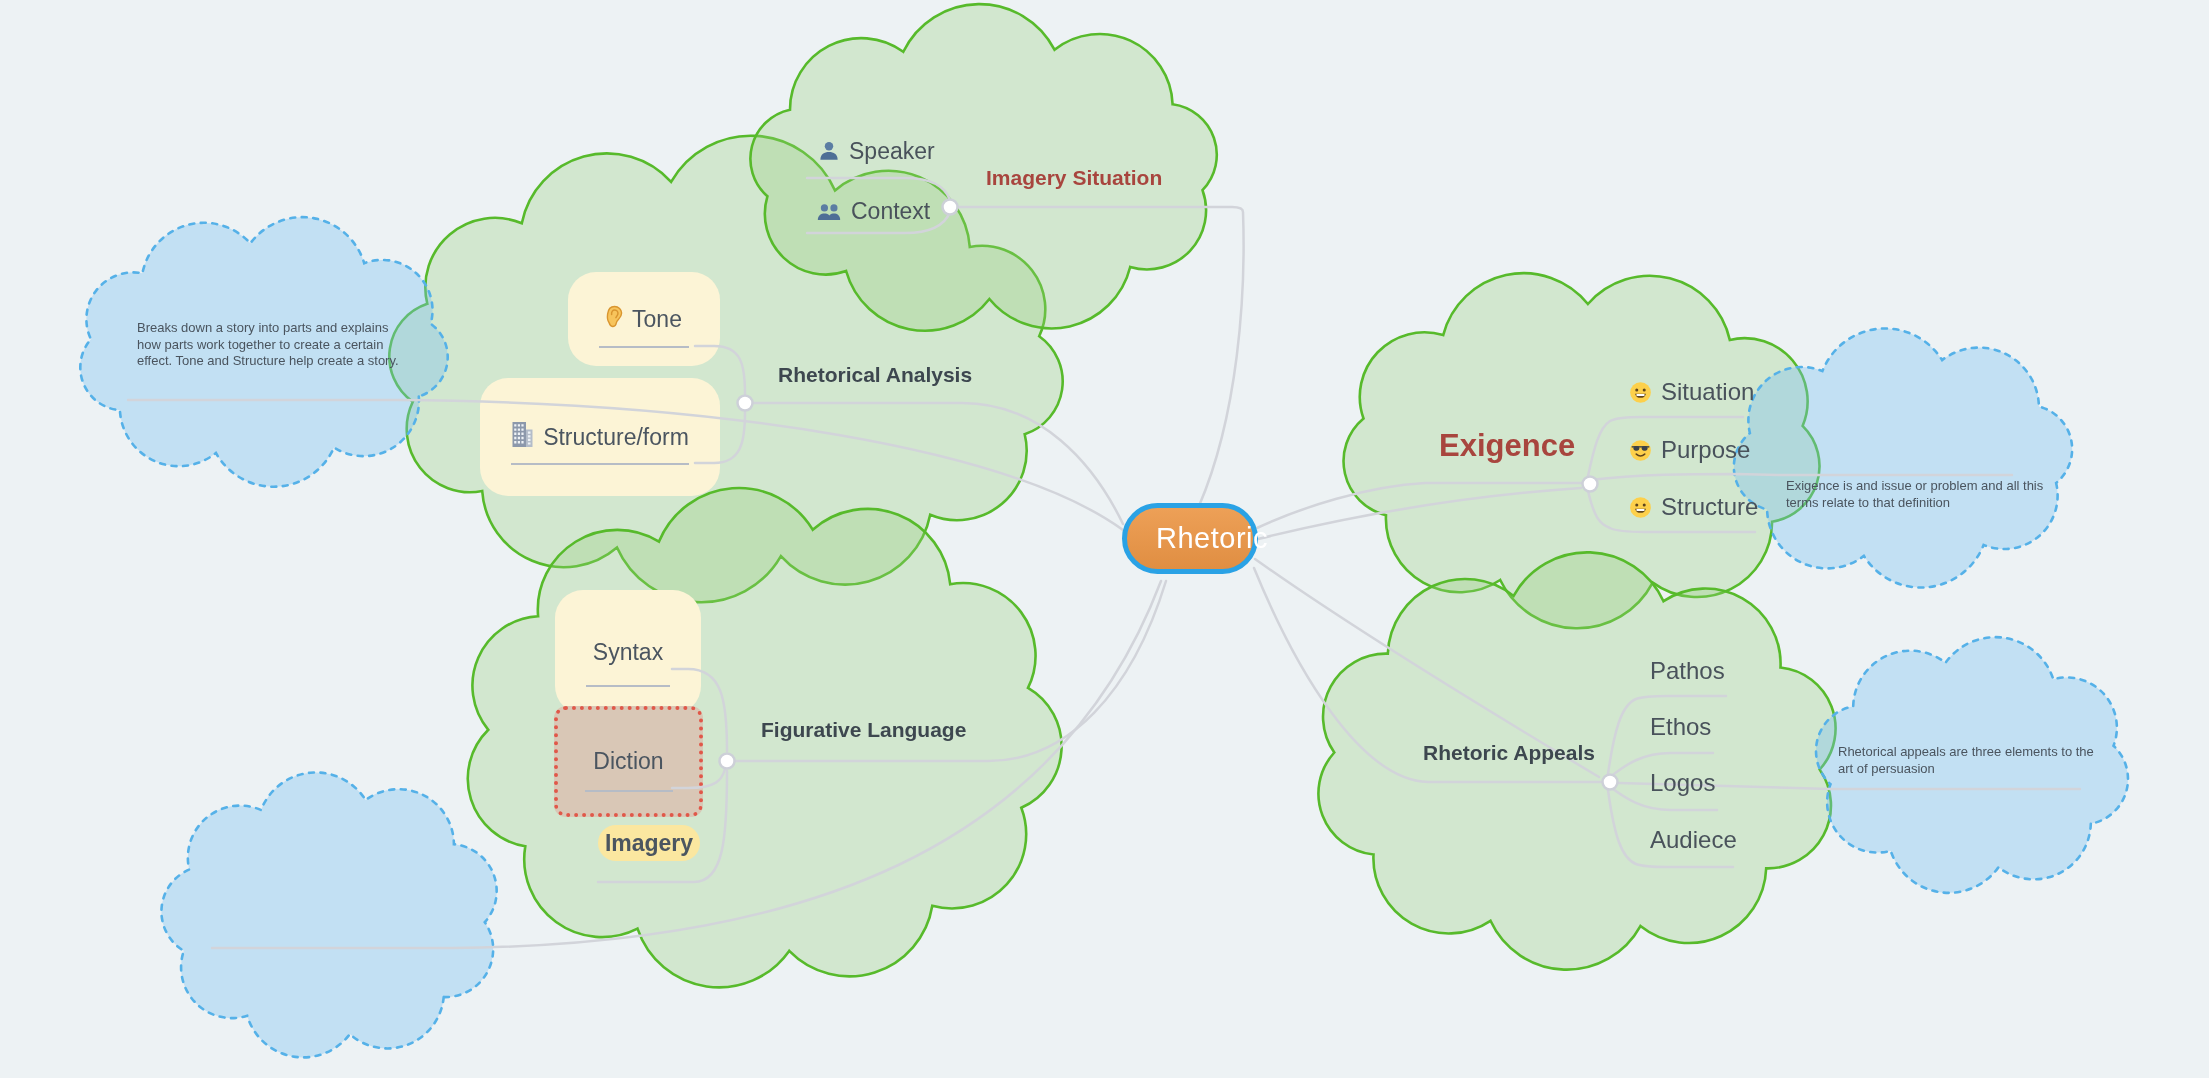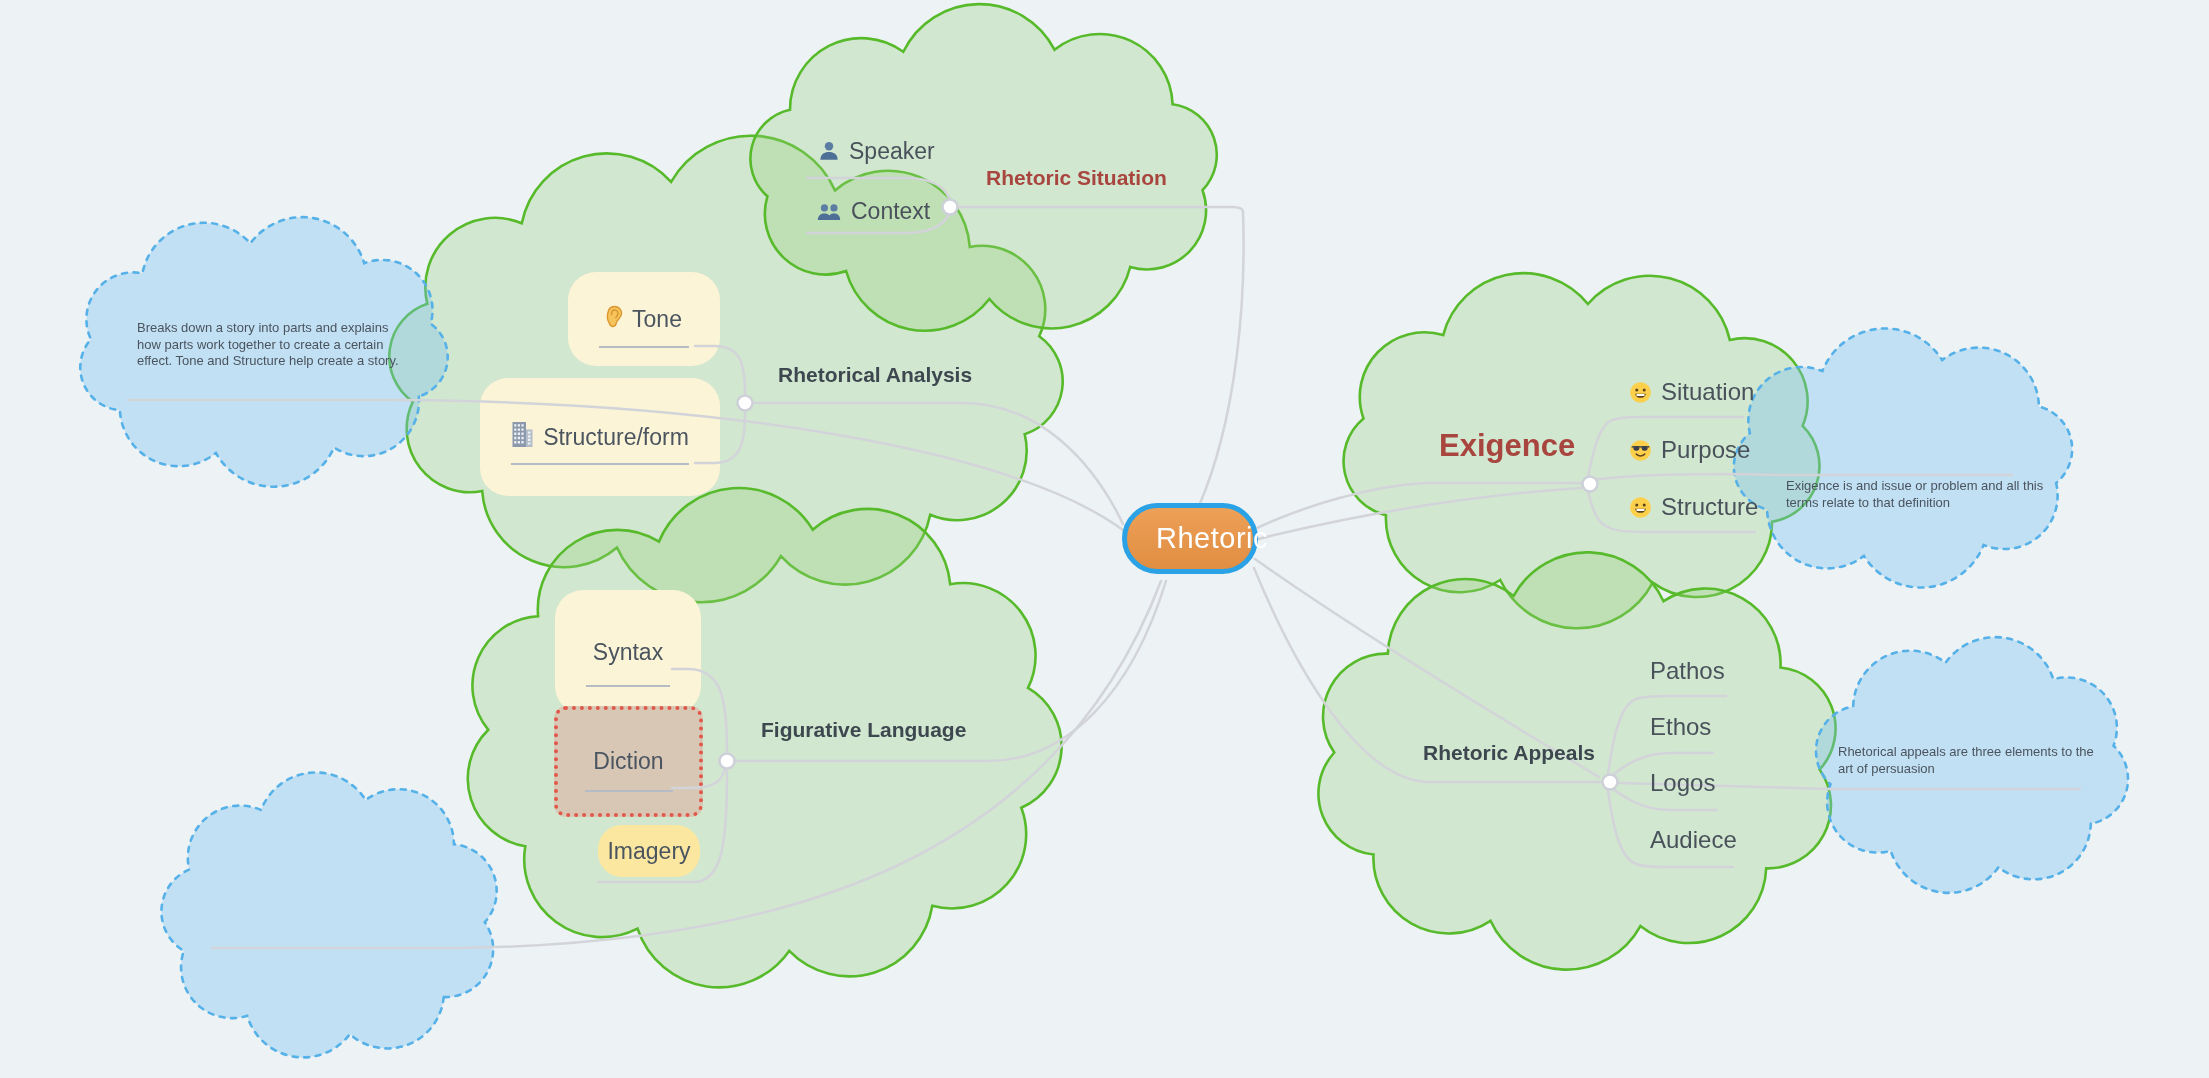--- a/index.html
+++ b/index.html
@@ -109,31 +109,31 @@
     <span class="box-underline" style="width:84px;bottom:27px;"></span>
   </div>
 
   <div class="node-box bg-tan" style="left:554px;top:706px;width:149px;height:111px;">
     <span class="box-label">
         <span>Diction</span>
       </span>
     <span class="box-underline" style="width:88px;bottom:21px;"></span>
   </div>
 
-  <div class="node-box bg-gold" style="left:598px;top:825px;width:102px;height:52px;">
+  <div class="node-box bg-gold" style="left:598px;top:825px;width:102px;height:36px;font-weight:bold;">
     <span class="box-label">
         <span>Imagery</span>
       </span>
   </div>
 
   <div id="center-node">
     <span>Rhetoric</span>
   </div>
 
-  <div class="blabel rlabel" style="left:986px;top:166px;">Rhetoric Situation</div>
+  <div class="blabel rlabel" style="left:986px;top:166px;">Imagery Situation</div>
   <div class="blabel" style="left:778px;top:363px;">Rhetorical Analysis</div>
   <div class="blabel" style="left:761px;top:718px;">Figurative Language</div>
   <div class="blabel rlabel xl" style="left:1439px;top:428px;">Exigence</div>
   <div class="blabel" style="left:1423px;top:741px;">Rhetoric Appeals</div>
 
   <div class="item" style="left:818px;top:136px;font-size:23px;">
     <span class="icon">
       <svg width="22" height="22" viewBox="0 0 24 24">
           <circle cx="12" cy="6.8" r="4.6" fill="#5b7da3"></circle>
           <path d="M2.6 21.5 c0-5.8 4.4-8.3 9.4-8.3 s9.4 2.5 9.4 8.3 z" fill="#4e6f96"></path>

